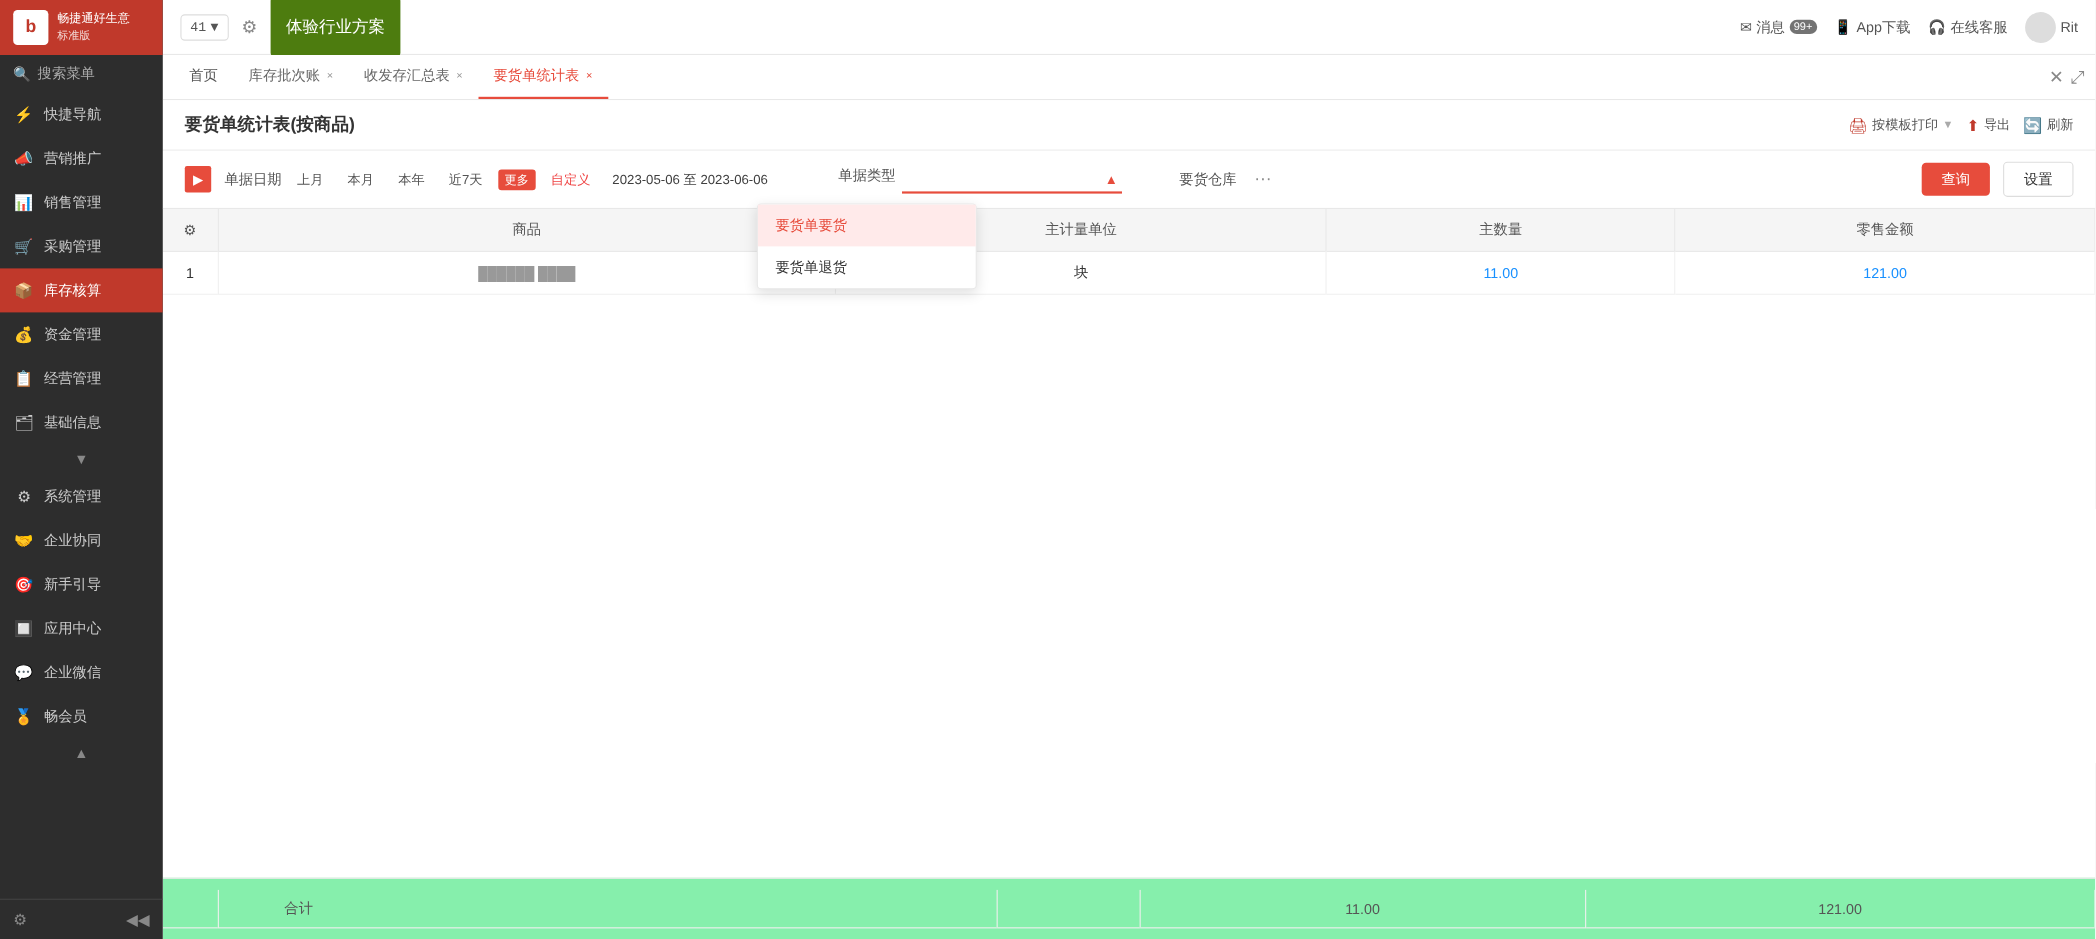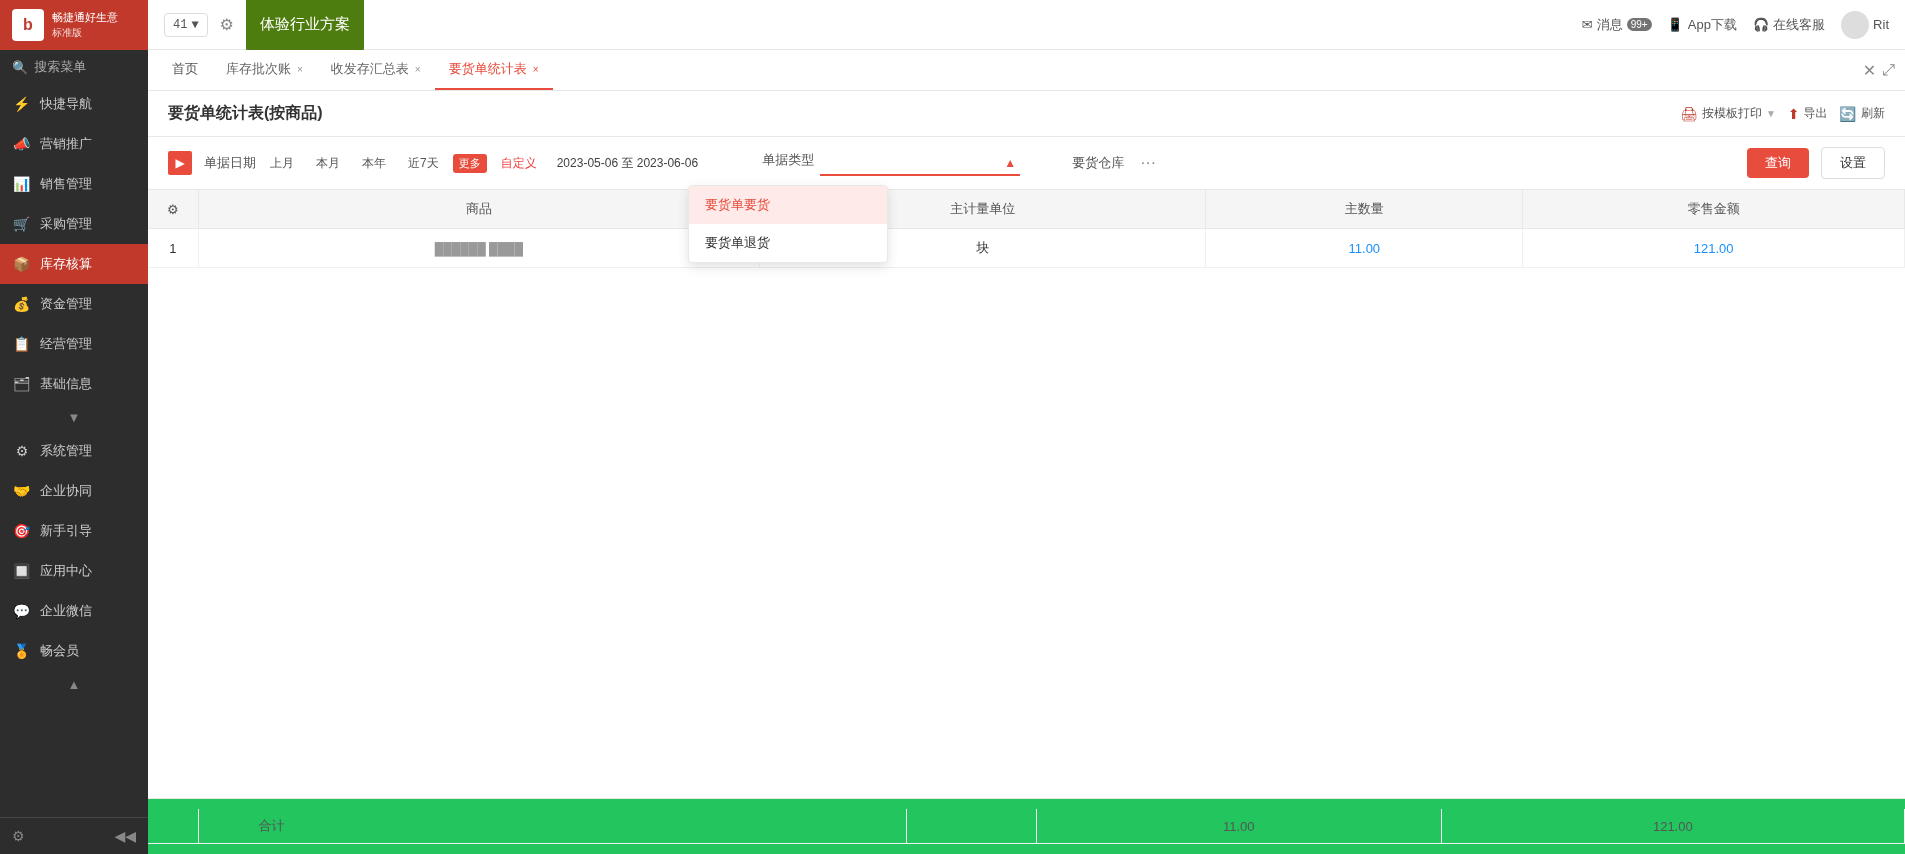--- a/index.html
+++ b/index.html
@@ -408,21 +408,21 @@
       padding: 10px 12px;
       text-align: center;
       color: #333;
       border-right: 1px solid #f0f0f0;
     }
     .text-blue { color: #1890ff; cursor: pointer; }
     .product-text { color: #999; font-size: 12px; }
 
     
     .table-footer {
-      background: #22c55e;
+      background: #86efac;
       border-top: 1px solid #e8e8e8;
       display: flex;
       align-items: flex-start;
       padding: 10px 0;
       flex-shrink: 0;
     }
     .table-footer table {
       width: 100%;
     }
     .table-footer td {

